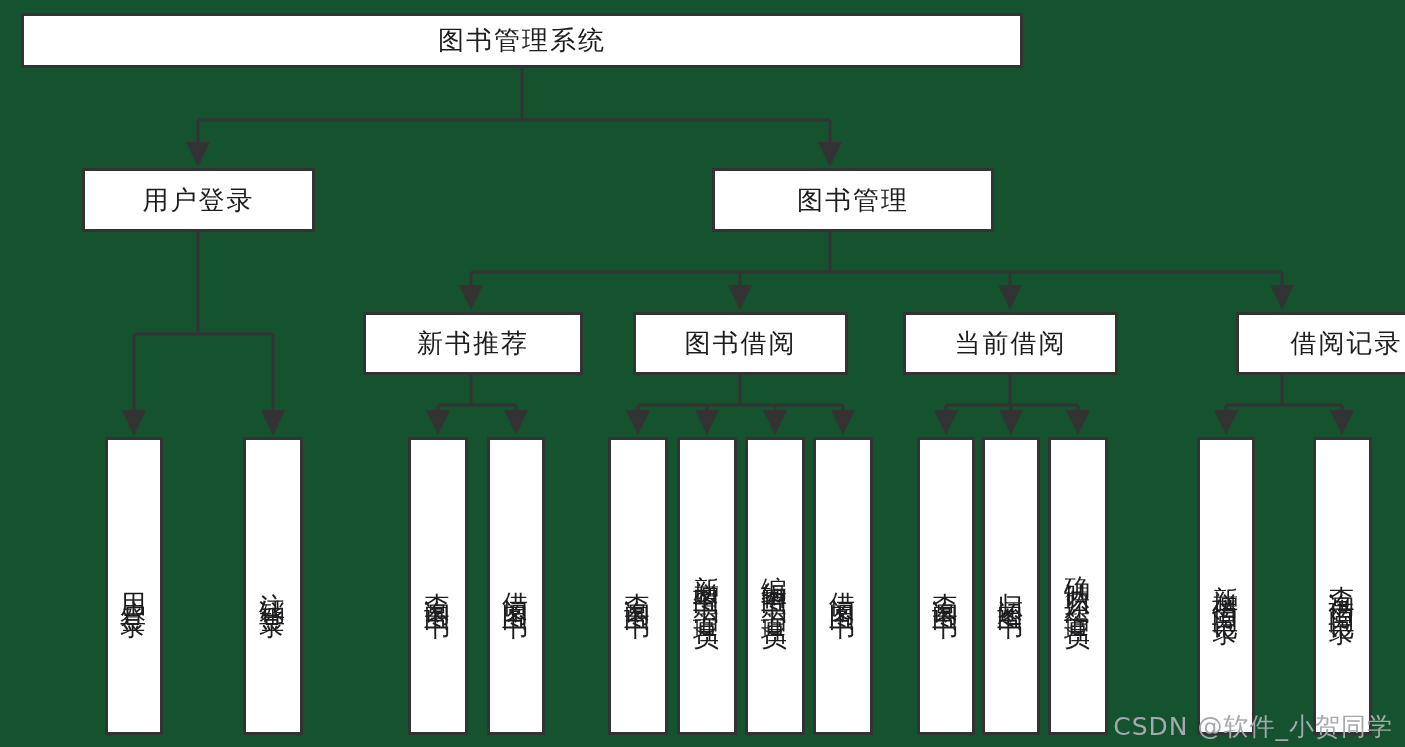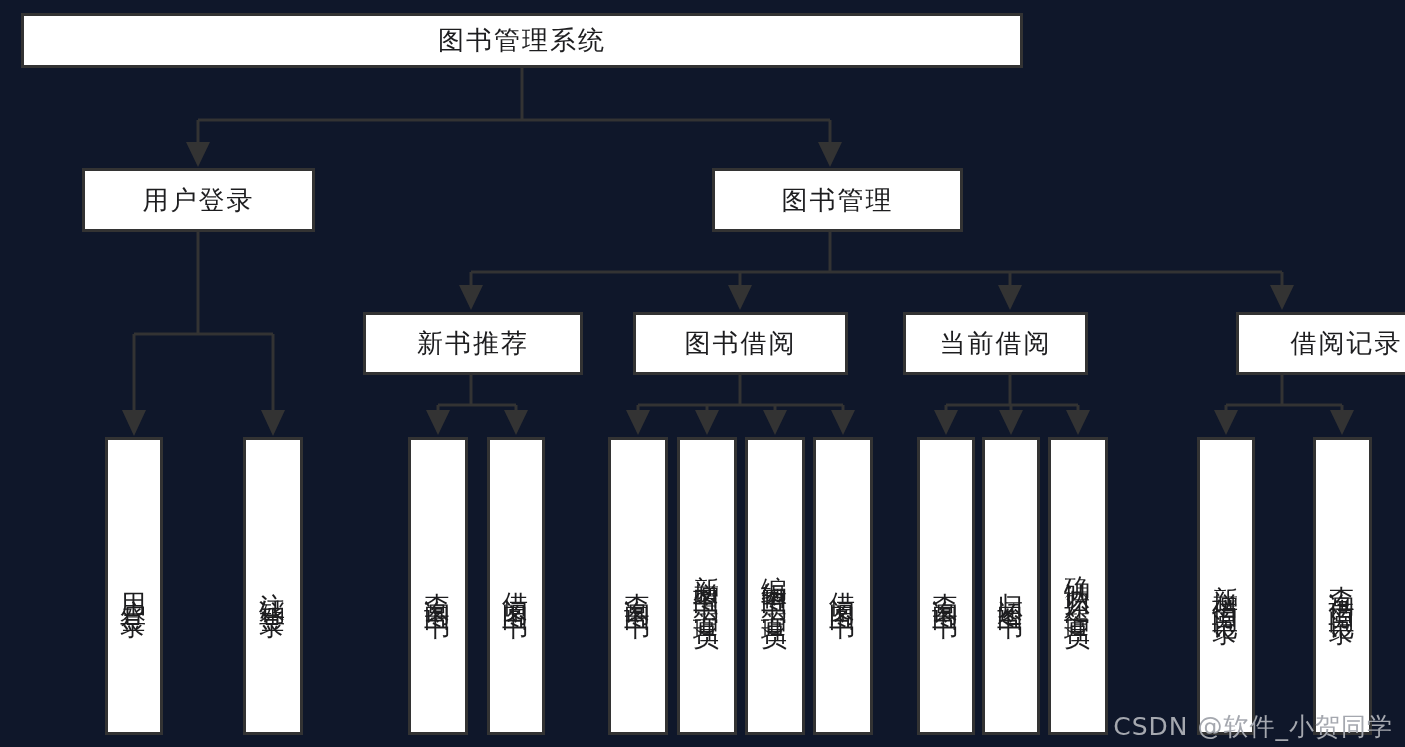--- a/index.html
+++ b/index.html
@@ -1,20 +1,20 @@
 <!DOCTYPE html>
 <html><head>
 <meta charset="utf-8">
 <style>
   html, body { margin: 0; padding: 0; background: #ffffff; }
   .canvas {
     position: relative;
     width: 1405px;
     height: 747px;
-    background: #0f172a;
+    background: #14532d;
     font-family: "DejaVu Sans", sans-serif;
     overflow: hidden;
   }
   .connectors {
     position: absolute;
     left: 0; top: 0;
     width: 1405px; height: 747px;
     pointer-events: none;
   }
   .box {
@@ -103,31 +103,31 @@
     </g>
   </svg>
 
   <div class="box h" style="left:21px; top:13px; width:1002px; height:55px;">
     <span>图书管理系统</span>
   </div>
 
   <div class="box h" style="left:82px; top:168px; width:233px; height:64px;">
     <span>用户登录</span>
   </div>
-  <div class="box h" style="left:712px; top:168px; width:251px; height:64px;">
+  <div class="box h" style="left:712px; top:168px; width:282px; height:64px;">
     <span>图书管理</span>
   </div>
 
   <div class="box h" style="left:363px; top:312px; width:220px; height:63px;font-family:Liberation Serif, serif;">
     <span>新书推荐</span>
   </div>
   <div class="box h" style="left:633px; top:312px; width:215px; height:63px;">
     <span>图书借阅</span>
   </div>
-  <div class="box h" style="left:903px; top:312px; width:185px; height:63px;">
+  <div class="box h" style="left:903px; top:312px; width:215px; height:63px;">
     <span>当前借阅</span>
   </div>
   <div class="box h" style="left:1236px; top:312px; width:221px; height:63px;">
     <span>借阅记录</span>
   </div>
 
   <div class="box v" style="left:105px; top:437px; width:58px; height:298px;">
     <span>用户登录</span>
   </div>
   <div class="box v" style="left:243px; top:437px; width:60px; height:298px;">

